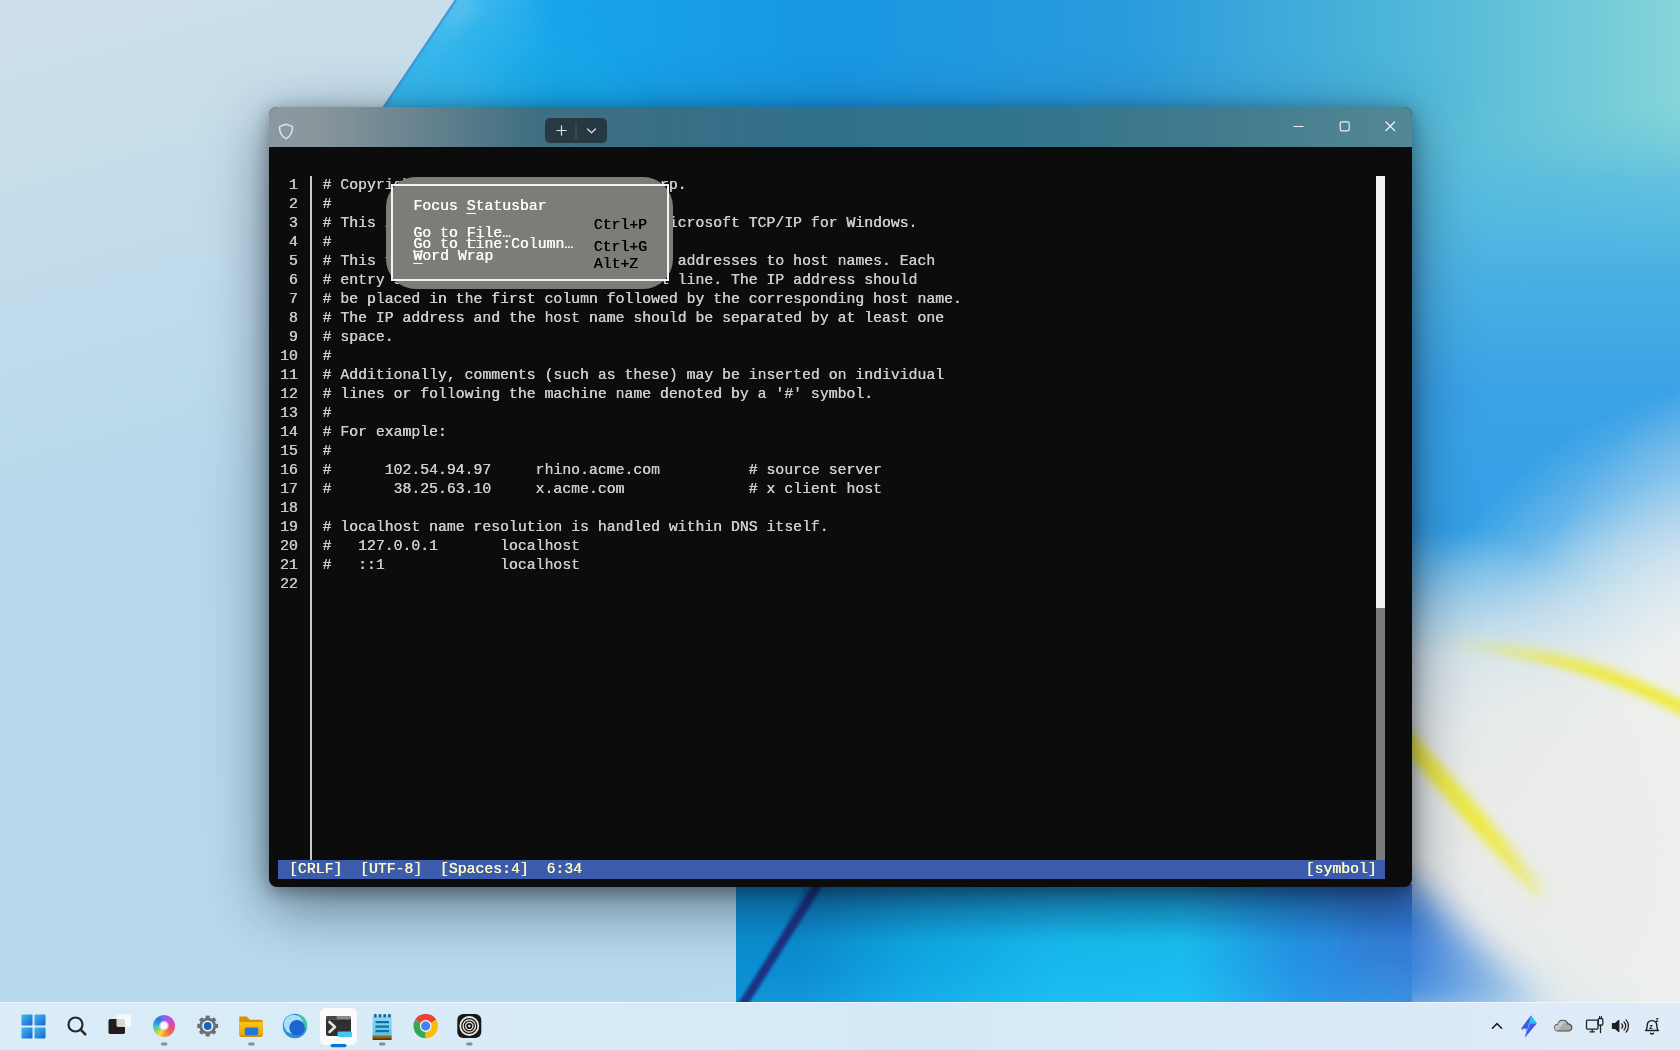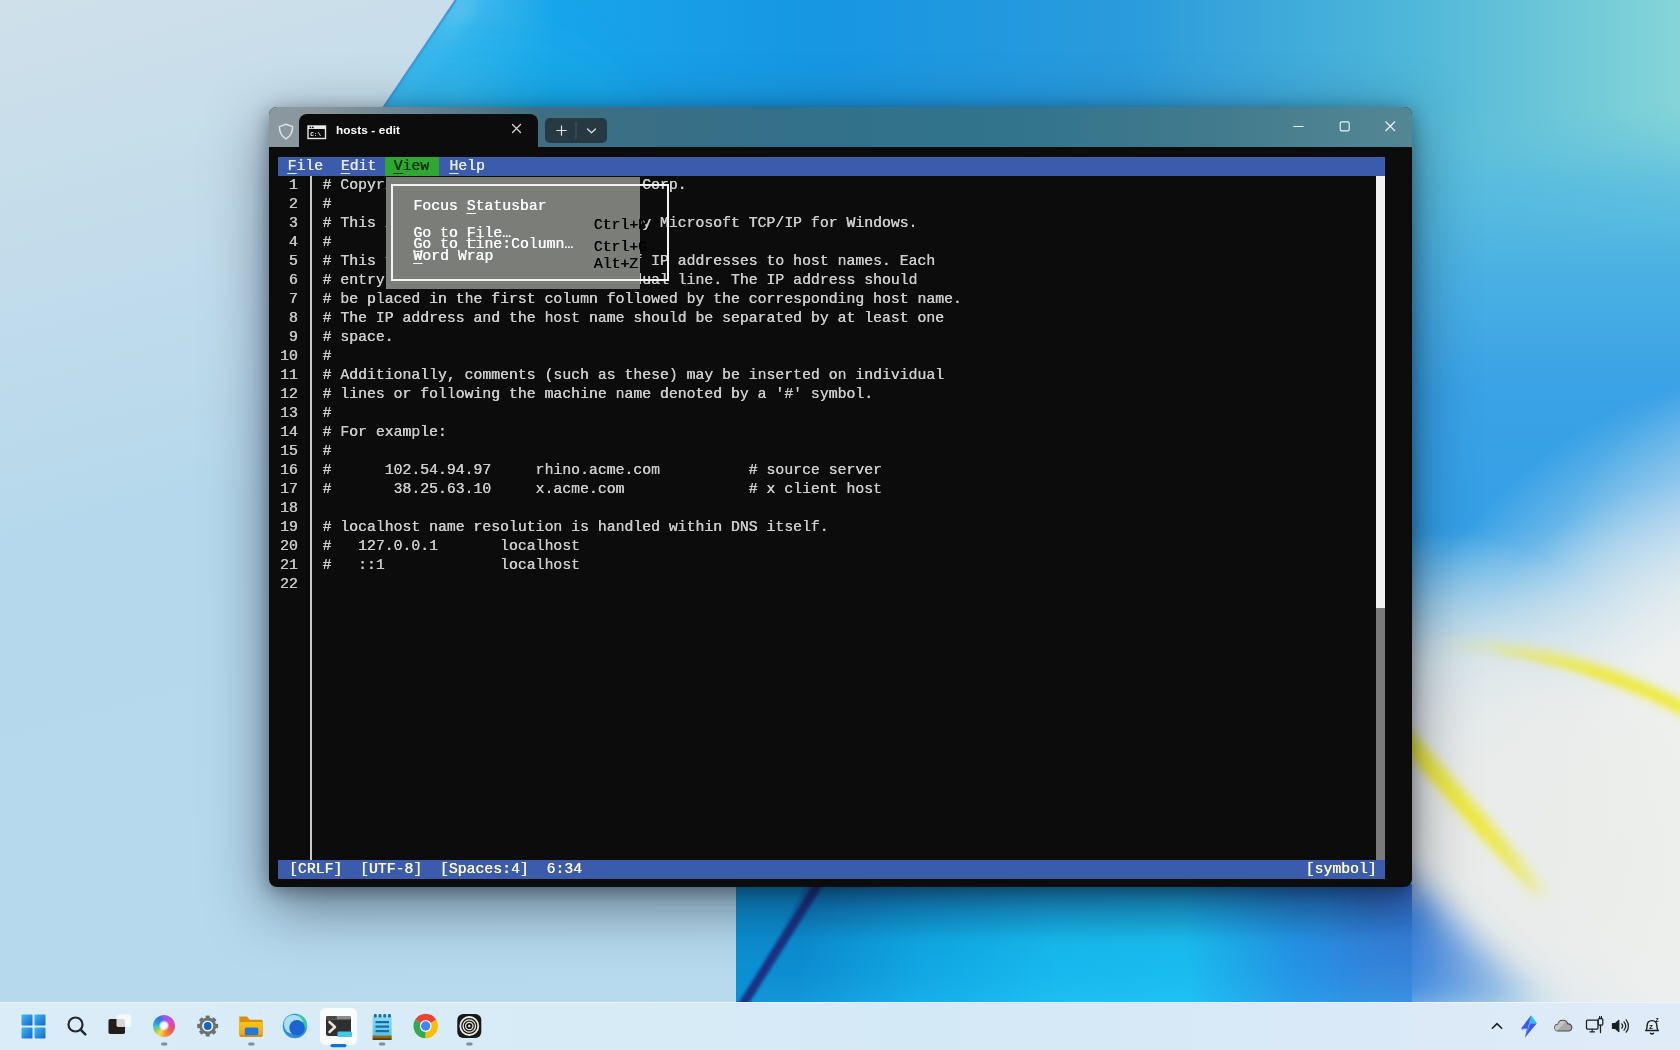--- a/index.html
+++ b/index.html
@@ -22,21 +22,21 @@
   #viewsel{position:absolute;left:107.2px;top:0;width:54px;height:19px;background:#2fa832;}
   #viewsel > .vtext{position:absolute;left:8.4px;top:0;color:#0b320d;}
   #linenums{position:absolute;left:8.7px;top:69px;width:20px;text-align:right;color:#c4c4c4;margin:0;}
   #vsep{position:absolute;left:41px;top:69px;width:1.7px;height:684px;background:#c9c9c9;}
   #code{position:absolute;left:53.4px;top:69px;color:#cccccc;margin:0;}
   pre{white-space:pre;}
   #sbthumb{position:absolute;left:1107px;top:69px;width:9.4px;height:432px;background:#f2f2f2;}
   #sbtrack{position:absolute;left:1107px;top:501px;width:9.4px;height:252px;background:#7a7a7a;}
   #statusbar{position:absolute;left:9px;top:753px;width:1107px;height:19px;background:#3b5bad;color:#fef9c3;}
   #statusbar span{white-space:pre;}
-  #menu{position:absolute;left:116.7px;top:69.6px;width:254px;height:112px;background:#7b7d79;}
+  #menu{position:absolute;left:116.7px;top:69.6px;width:287px;height:112px;background:#7b7d79;border-radius:30px;}
   #menuborder{position:absolute;left:5.8px;top:7.4px;width:273.5px;height:93px;border:2.5px solid #f3f3f3;}
   .mi{position:absolute;left:27.6px;color:#fafafa;}
   .ms{position:absolute;left:208px;color:#000000;}
   #taskbar{position:absolute;left:0;top:1002px;width:1680px;height:48px;
        background:linear-gradient(90deg,#d9ecf8 0%,#d7ebf7 40%,#d4e9f6 55%,#d9e9f7 78%,#e0ebf8 100%);
        border-top:1px solid rgba(255,255,255,.55);box-sizing:border-box;}
   .u{text-decoration:underline;text-underline-offset:2.5px;}
   #copilot{position:absolute;left:153px;top:1015px;width:22px;height:22px;border-radius:50%;
       background:radial-gradient(circle at 50% 48%, rgba(255,255,255,.95) 0 3px, rgba(255,255,255,0) 5.5px),
       conic-gradient(from 0deg, #8a5cf0 0%, #c44fd8 13%, #e0489e 23%, #ec5f55 35%, #f2903c 47%, #f7d948 58%, #8fcf5e 67%, #3ec9c9 74%, #2f9ce0 80%, #2f7cd6 90%, #8a5cf0 100%);}
@@ -164,53 +164,32 @@
   <path d="M 1404 740 C 1458 800 1500 848 1540 895" fill="none" stroke="url(#gBandB)" stroke-width="7" filter="url(#b3)" opacity="0.8"></path>
   <path d="M 1500 652 C 1580 662 1650 690 1700 718" fill="none" stroke="url(#gBandA)" stroke-width="6" filter="url(#b3)" opacity="0.75"></path>
   <line x1="819" y1="883" x2="737" y2="1014" stroke="#1d2d80" stroke-width="9" filter="url(#b2)" opacity="0.95"></line>
 </svg>
 
 <div id="win">
   <div id="titlebar"></div>
   <svg style="position:absolute;left:9px;top:15.5px" width="16" height="17" viewBox="0 0 16 17">
     <path d="M8 1.2 L14.6 3.6 C14.6 9.5 12.6 13.4 8 15.8 C3.4 13.4 1.4 9.5 1.4 3.6 Z" fill="none" stroke="#dde3e6" stroke-width="1.5" stroke-linejoin="round"></path>
   </svg>
-  <div id="tab">
-    <svg style="position:absolute;left:8px;top:11px" width="20" height="15" viewBox="0 0 20 15">
-      <rect x="1" y="1" width="17.5" height="12.5" fill="#0c0c0c" stroke="#e8e8e8" stroke-width="1.4"></rect>
-      <rect x="1" y="1" width="17.5" height="3" fill="#e8e8e8"></rect>
-      <rect x="2.6" y="1.7" width="1.6" height="1.4" fill="#0c0c0c"></rect>
-      <rect x="5.0" y="1.7" width="1.6" height="1.4" fill="#0c0c0c"></rect>
-      <text x="3.2" y="11" font-family="Liberation Mono, monospace" font-size="6" font-weight="bold" fill="#ffffff">C:\</text>
-    </svg>
-    <span id="tabtitle">hosts - edit</span>
-    <svg style="position:absolute;left:212px;top:9px" width="11" height="11" viewBox="0 0 11 11">
-      <path d="M1.5 1.5 L9.5 9.5 M9.5 1.5 L1.5 9.5" stroke="#d6d6d6" stroke-width="1.2" stroke-linecap="round"></path>
-    </svg>
-  </div>
   <div id="newtab">
     <svg style="position:absolute;left:0;top:0" width="62" height="25" viewBox="0 0 62 25">
       <line x1="31" y1="4" x2="31" y2="21" stroke="rgba(255,255,255,0.16)" stroke-width="1"></line>
       <path d="M16.5 7.8 V17.2 M11.8 12.5 H21.2" stroke="#e2e2e2" stroke-width="1.2" stroke-linecap="round"></path>
       <path d="M42.5 11 L46.5 14.8 L50.5 11" fill="none" stroke="#e2e2e2" stroke-width="1.2" stroke-linecap="round" stroke-linejoin="round"></path>
     </svg>
   </div>
   <svg style="position:absolute;left:1018.5px;top:14px" width="110" height="11" viewBox="0 0 110 11">
     <line x1="5.5" y1="5.5" x2="15.5" y2="5.5" stroke="#eef2f4" stroke-width="1.2"></line>
     <rect x="52.2" y="0.8" width="9" height="9" rx="1.6" fill="none" stroke="#eef2f4" stroke-width="1.15"></rect>
     <path d="M97.5 0.5 L107 10 M107 0.5 L97.5 10" stroke="#eef2f4" stroke-width="1.2"></path>
   </svg>
-  <div id="menubar" class="mono">
-    <span class="m" style="left:9.4px"><span class="u">F</span>ile</span>
-    <span class="m" style="left:62.7px"><span class="u">E</span>dit</span>
-    <div id="viewsel" class="mono">
-        <span class="vtext"><span class="u">V</span>iew</span>
-      </div>
-    <span class="m" style="left:171.3px"><span class="u">H</span>elp</span>
-  </div>
   <pre id="linenums" class="mono">1
 2
 3
 4
 5
 6
 7
 8
 9
 10

